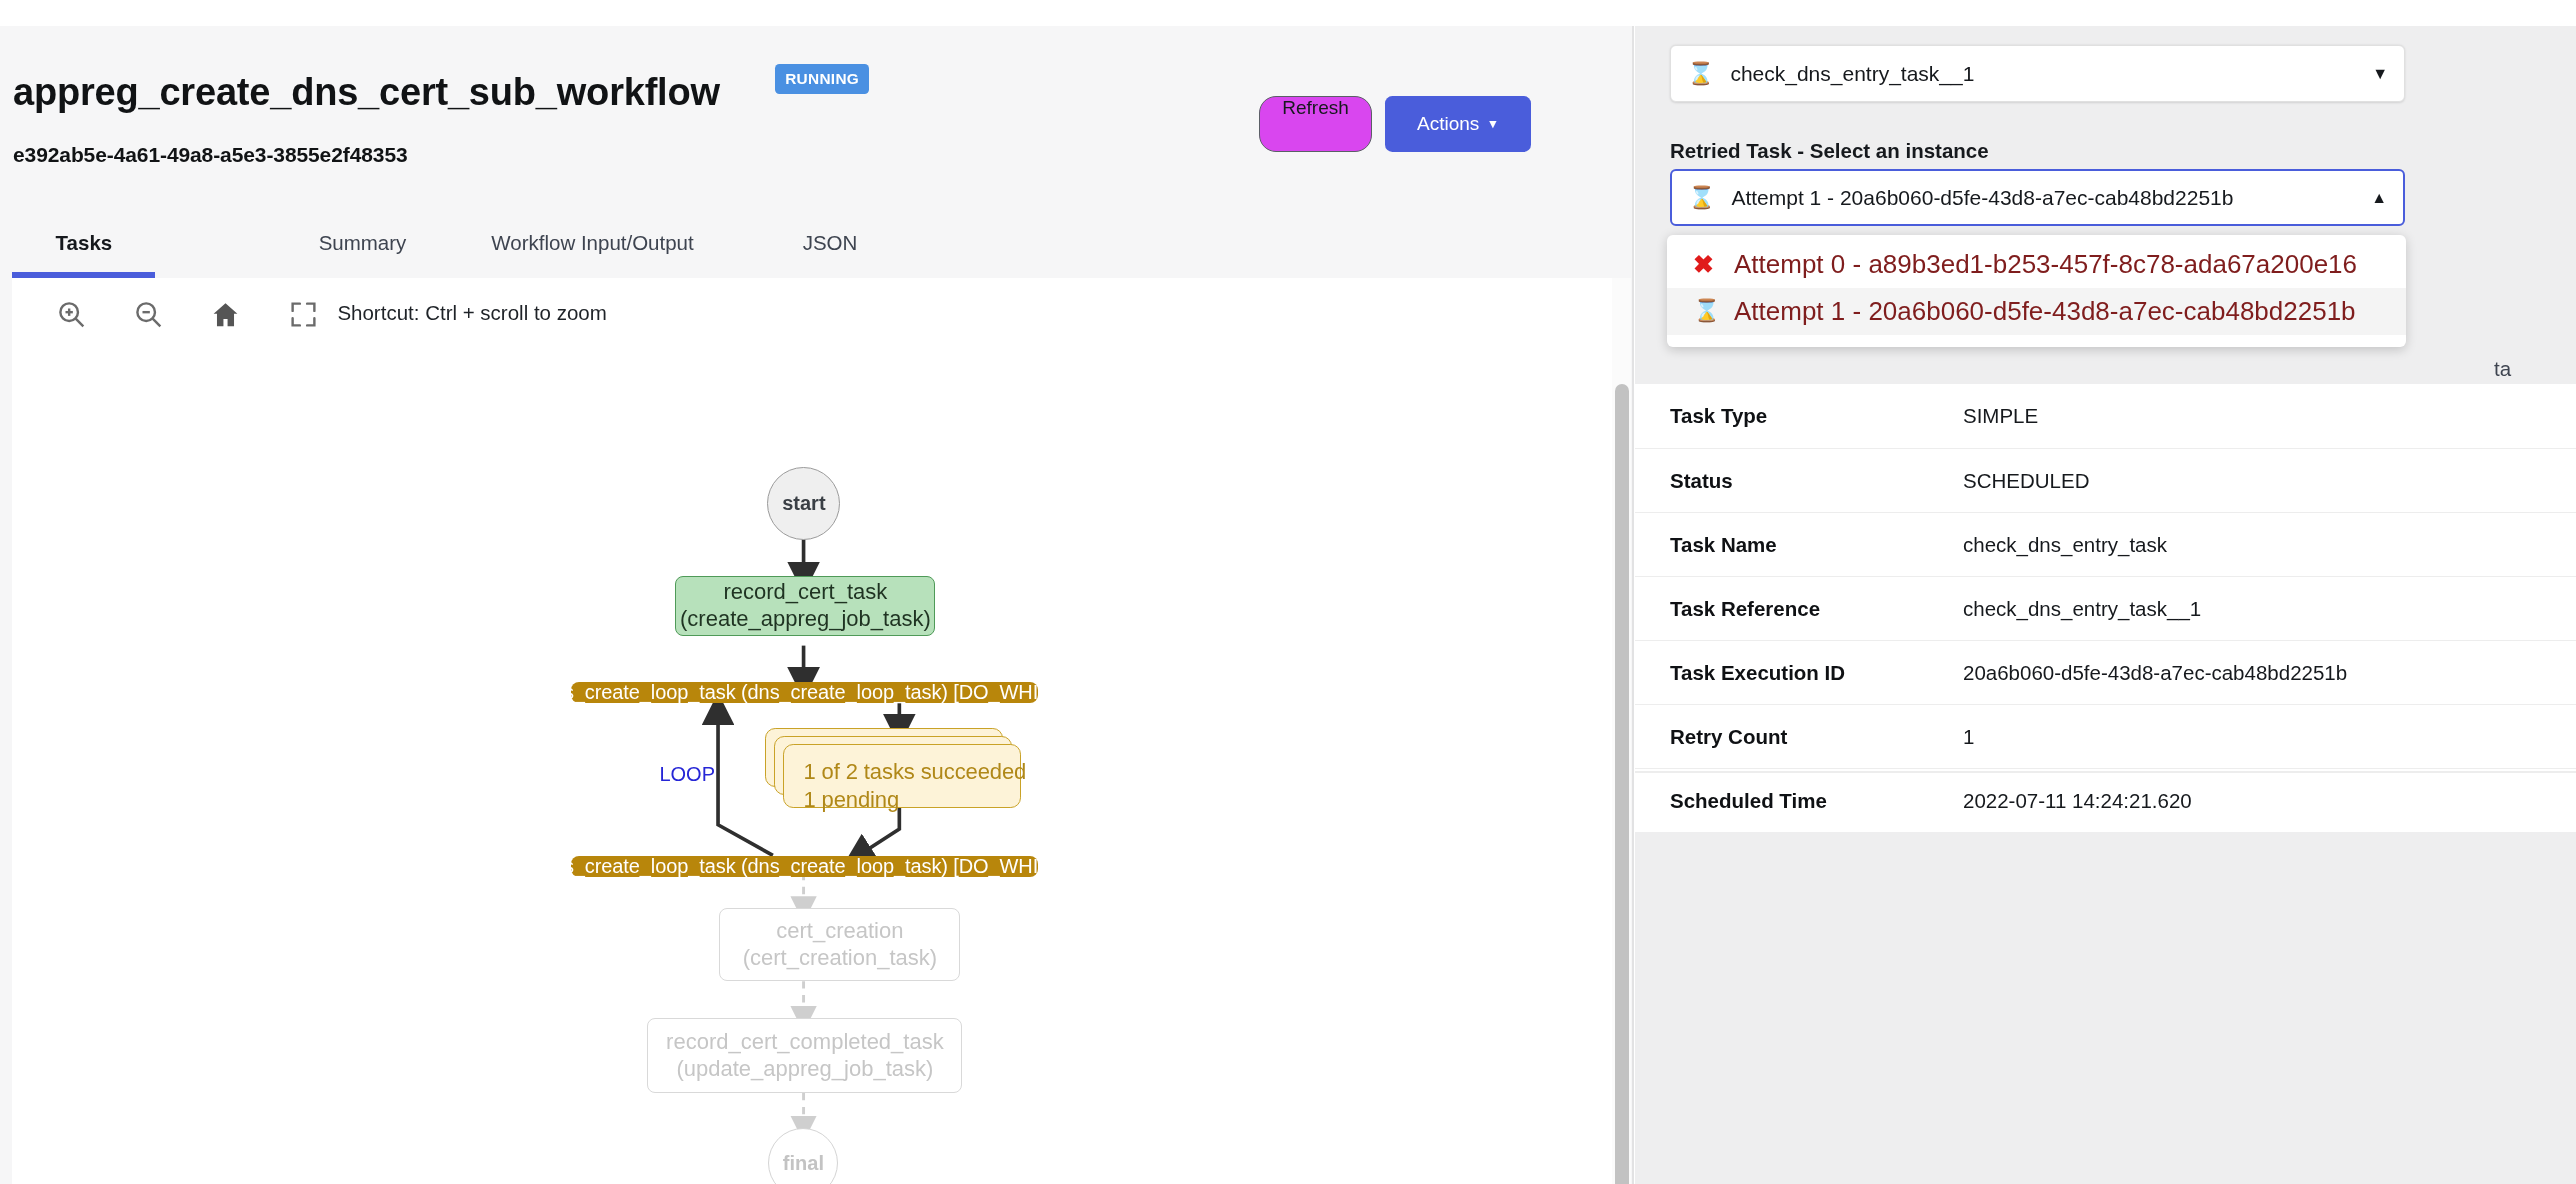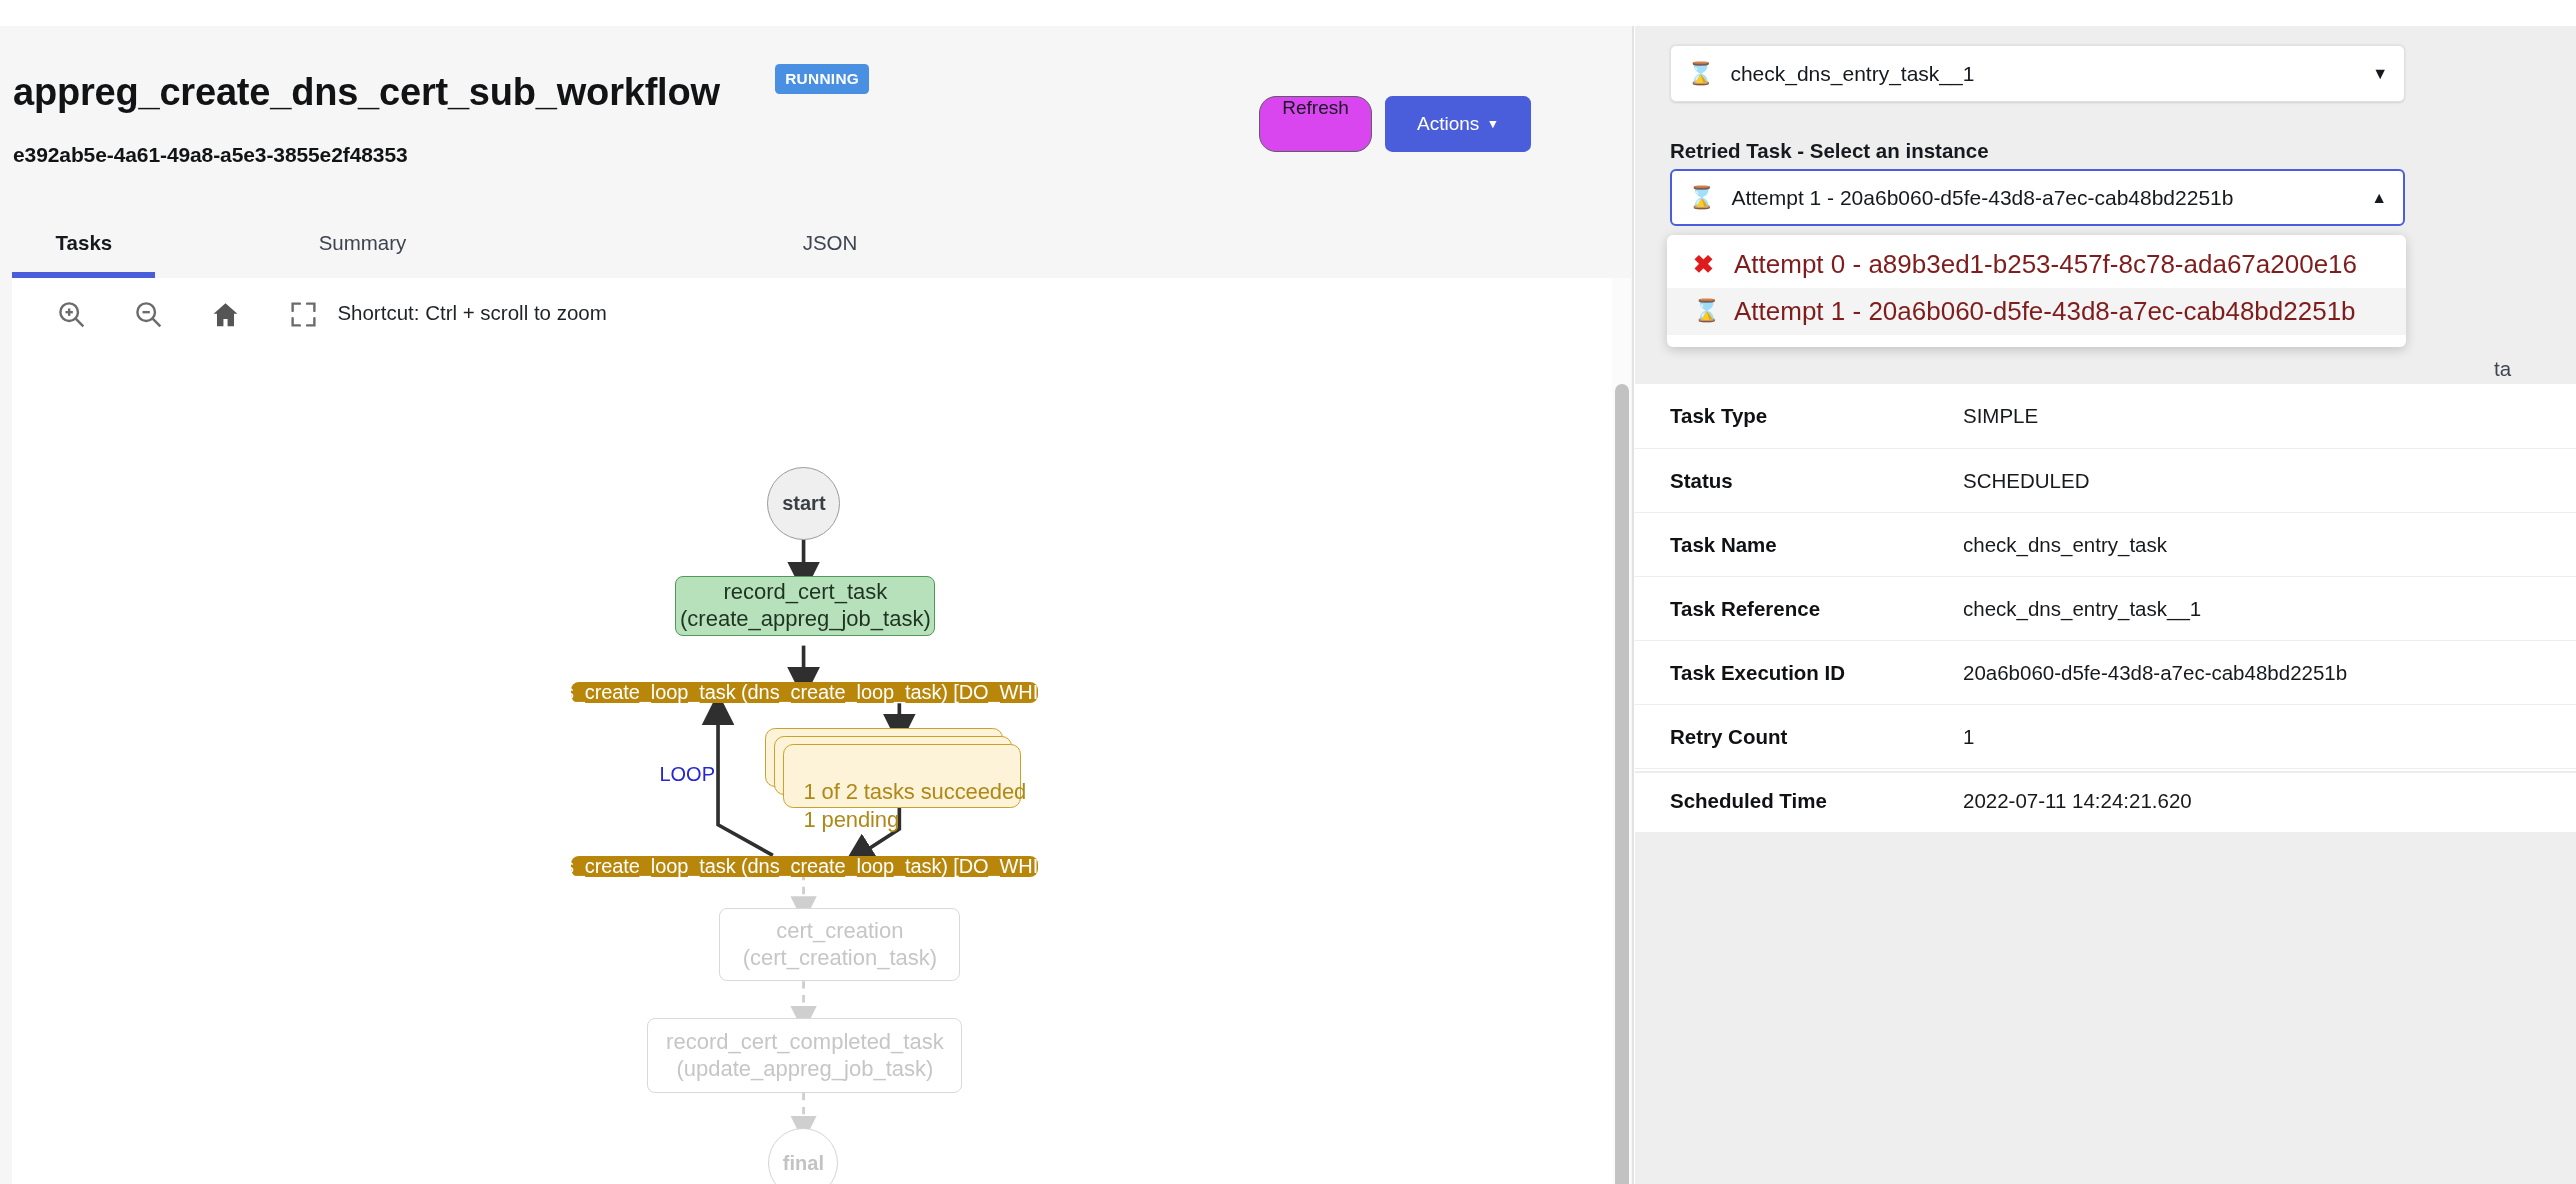--- a/index.html
+++ b/index.html
@@ -237,20 +237,21 @@
       </div>
       <div class="btn-actions">
         <span>Actions</span>
         <span class="caret-down">▼</span>
       </div>
     </div>
 
     <div class="tabs">
       <div class="tab active" style="left:12.4px;width:143px;">Tasks</div>
       <div class="tab" style="left:293px;width:139px;">Summary</div>
+      <div class="tab" style="left:468px;width:249px;">Workflow Input/Output</div>
       <div class="tab" style="left:786px;width:88px;">JSON</div>
     </div>
     <div class="tab-underline"></div>
 
     <div class="canvas-wrap">
 
       <div class="toolbar">
         <div class="tb-icon" style="left:39px;">
           <svg width="34" height="34" viewBox="0 0 24 24" fill="none" stroke="#6b6b6b" stroke-width="1.7">
             <circle cx="10" cy="10" r="6.2"></circle>
@@ -313,21 +314,21 @@
 
         <div class="node node-green" style="left:663px;top:225px;width:260px;height:60px;">record_cert_task
 (create_appreg_job_task)</div>
 
         <div class="node bar-dowhile" style="left:559px;top:331px;width:467px;height:20.5px;">dns_create_loop_task (dns_create_loop_task) [DO_WHILE]</div>
 
         <div class="loopcard-stack">
           <div class="loopcard" style="left:753px;top:377px;width:238px;height:59px;"></div>
           <div class="loopcard" style="left:762px;top:385px;width:238px;height:59px;"></div>
           <div class="loopcard" style="left:771px;top:393px;width:238px;height:64px;"></div>
-          <div class="loopcard-text" style="left:791px;top:407px;margin-top:20px;">1 of 2 tasks succeeded
+          <div class="loopcard-text" style="left:791px;top:407px;">1 of 2 tasks succeeded
 1 pending</div>
         </div>
 
         <div class="loop-label" style="left:647px;top:412px;">LOOP</div>
 
         <div class="node bar-dowhile" style="left:559px;top:505px;width:467px;height:20.5px;">dns_create_loop_task (dns_create_loop_task) [DO_WHILE]</div>
 
         <div class="node node-dim" style="left:671px;top:557px;width:241px;height:73px;margin-left:36px;">cert_creation
 (cert_creation_task)</div>
 

